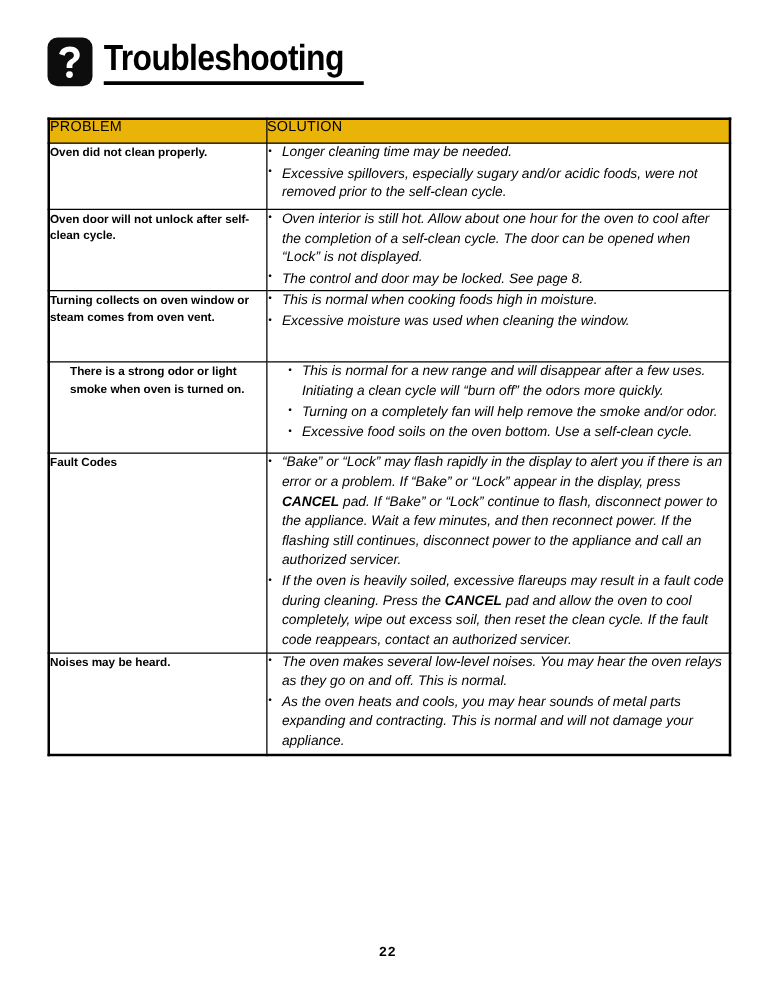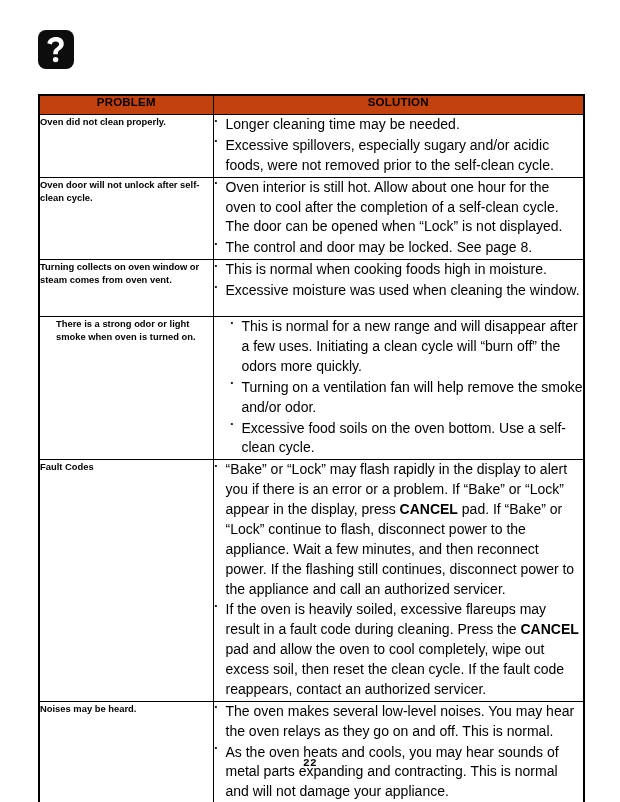--- a/index.html
+++ b/index.html
@@ -80,39 +80,40 @@
   }
   table.tbl td, table.tbl th {
     border: 1px solid #000;
     vertical-align: top;
     padding: 0;
   }
   col.c-problem { width: 174px; }
   col.c-solution { width: 371px; }
 
   thead th {
-    background: #c2410c;
+    background: #eab308;
     font-size: 11.5px;
-    font-weight: bold;
-    text-align: center;
+    font-weight: normal;
+    text-align: left;
     letter-spacing: 0.2px;
     padding: 5px 0 5px 9px;
     height: 18px;
   }
 
   td.problem {
     font-size: 9.4px;
     font-weight: bold;
     line-height: 1.42;
     padding: 8px 8px 10px 9px;
   }
   td.solution {
-    font-size: 14px;
+    font-size: 11px;
     line-height: 1.42;
     padding: 8px 8px 10px 10px;
+    font-style: italic;
   }
 
   ul.bullets {
     list-style: none;
     margin: 0;
     padding: 0;
   }
   ul.bullets li {
     position: relative;
     padding-left: 12px;
@@ -176,20 +177,24 @@
 <body>
 
 <div class="page">
 
   <div class="header">
     <div class="qmark-icon">
       <svg width="22" height="27" viewBox="0 0 22 27" aria-hidden="true">
         <path fill="#ffffff" d="M10.9 1.1C6.6 1.1 3.2 3.3 2.3 7.2l4.4 1.4c.5-2 1.9-3.2 4-3.2 2.1 0 3.4 1.1 3.4 2.7 0 1.3-.7 2.2-2.4 3.3-2.4 1.6-3.4 3-3.4 5.4v1.5h4.6v-1.1c0-1.5.5-2.3 2.3-3.5 2.4-1.6 3.6-3.3 3.6-5.9 0-4-3.2-6.7-7.9-6.7z"></path>
         <circle fill="#ffffff" cx="10.6" cy="23.6" r="2.7"></circle>
       </svg>
+    </div>
+    <div class="header-title-wrap">
+      <div class="header-title">Troubleshooting</div>
+      <div class="header-underline"></div>
     </div>
   </div>
 
   <div class="table-wrap">
     <table class="tbl">
       <colgroup>
         <col class="c-problem">
         <col class="c-solution">
       </colgroup>
       <thead>
@@ -228,21 +233,21 @@
               <li>Excessive moisture was used when cleaning the window.</li>
             </ul>
           </td>
         </tr>
 
         <tr class="r4">
           <td class="problem">There is a strong odor or light smoke when oven is turned on.</td>
           <td class="solution">
             <ul class="bullets">
               <li>This is normal for a new range and will disappear after a few uses.  Initiating a clean cycle will “burn off” the odors more quickly.</li>
-              <li>Turning on a ventilation fan will help remove the smoke and/or odor.</li>
+              <li>Turning on a completely fan will help remove the smoke and/or odor.</li>
               <li>Excessive food soils on the oven bottom.  Use a self-clean cycle.</li>
             </ul>
           </td>
         </tr>
 
         <tr class="r5">
           <td class="problem">Fault Codes</td>
           <td class="solution">
             <ul class="bullets">
               <li><span>“Bake” or “Lock” may flash rapidly in the display to alert you if there is an error or a problem.  If “Bake” or “Lock” appear in the display, press </span><span class="b">CANCEL</span><span> pad. If “Bake” or “Lock” continue to flash, disconnect power to the appliance. Wait a few minutes, and then reconnect power. If the flashing still continues, disconnect power to the appliance and call an authorized servicer.</span></li>

